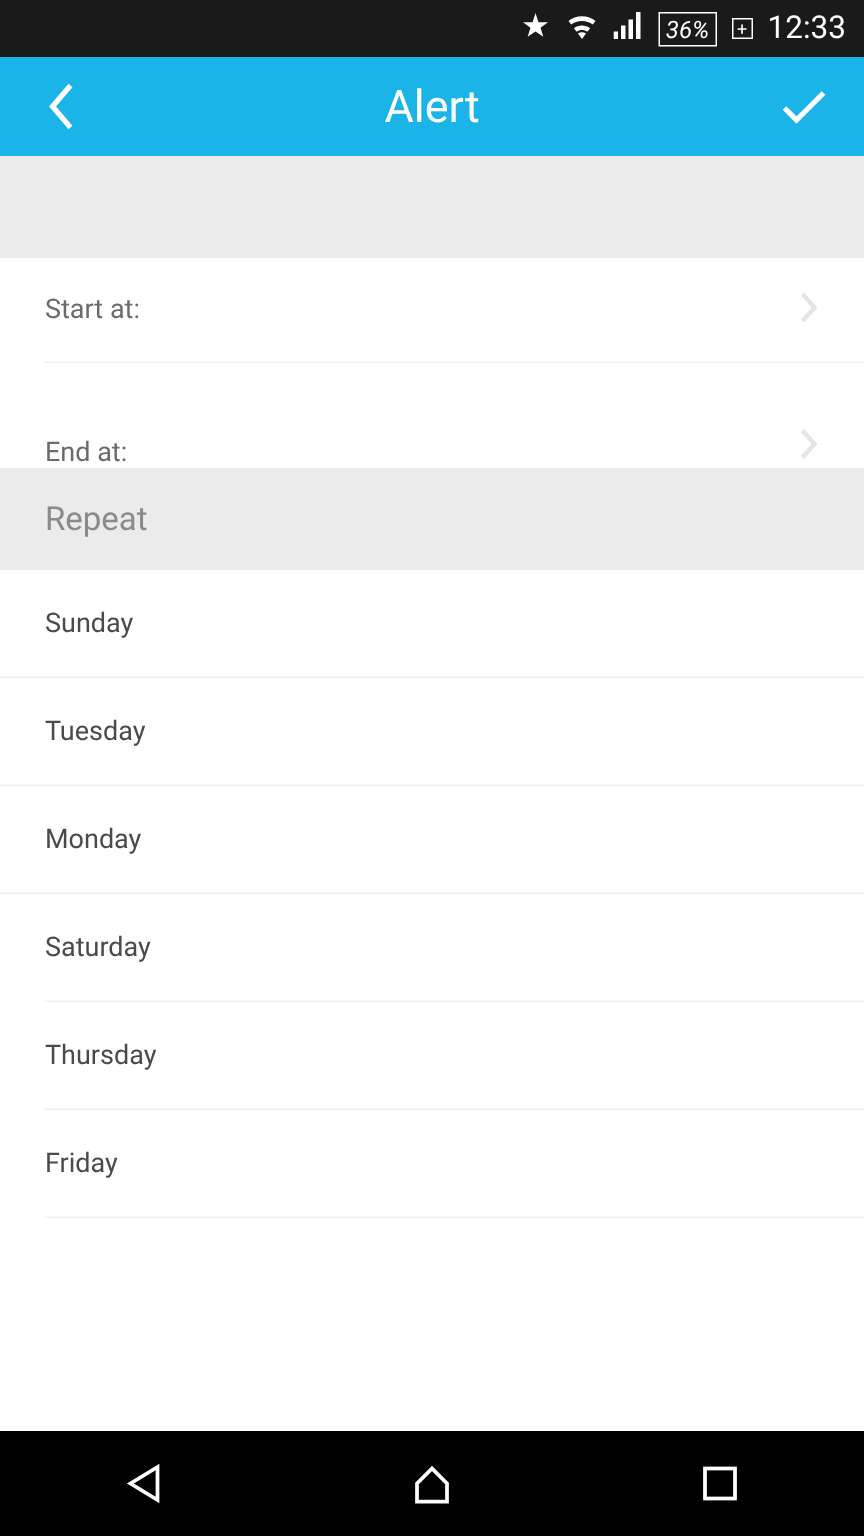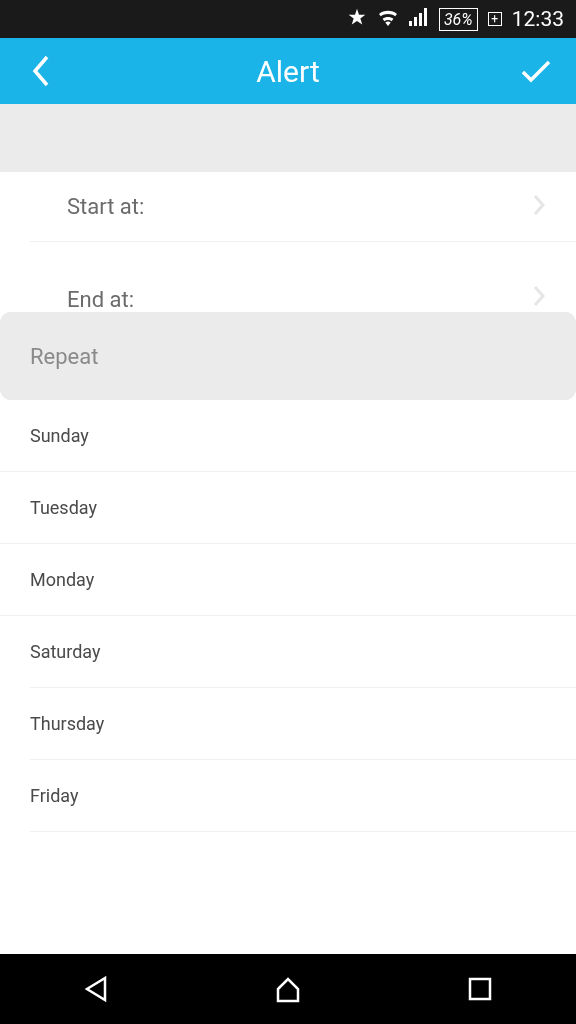--- a/index.html
+++ b/index.html
@@ -72,32 +72,30 @@
     .row {
       height: 70px;
       display: flex;
       align-items: center;
       justify-content: space-between;
       padding: 0 30px;
       border-bottom: 1px solid #efefef;
     }
     .row-label {
       color: #6b6b6b;
-      font-size: 22px;
-      margin-left: 37px;
+      font-size: 18px;
     }
     .section-header {
-      height: 88px;
+      height: 68px;
       background: #ebebeb;
       display: flex;
       align-items: center;
       padding: 0 30px;
       color: #8a8a8a;
       font-size: 22px;
-      border-radius: 11px;
     }
     .day-row {
       height: 72px;
       display: flex;
       align-items: center;
       padding: 0 30px;
       border-bottom: 1px solid #efefef;
     }
     .day-label {
       color: #4a4a4a;

